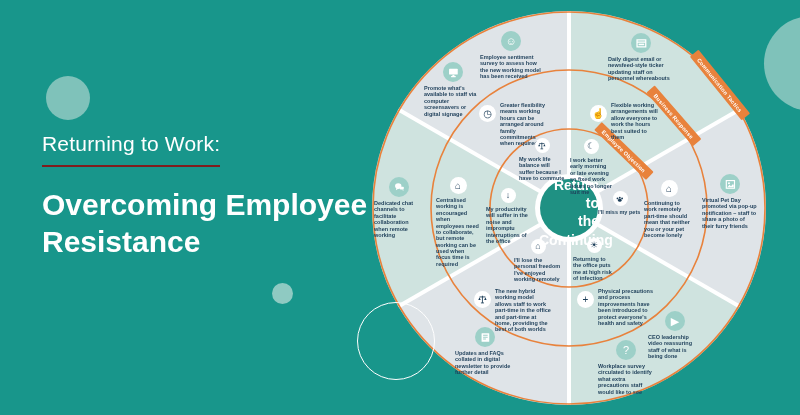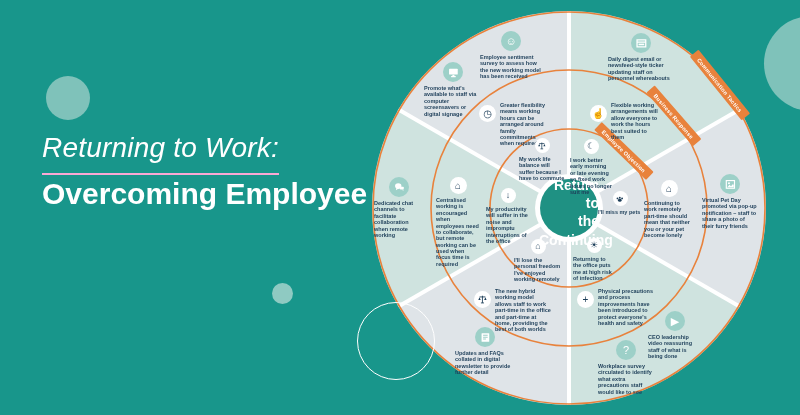--- a/index.html
+++ b/index.html
@@ -4,23 +4,23 @@
 <style>
   html,body{margin:0;padding:0;background:#18968b;}
   .canvas{position:relative;width:800px;height:415px;background:#18968b;overflow:hidden;
           font-family:"Liberation Sans",sans-serif;}
   .deco{position:absolute;border-radius:50%;}
   .deco-1{left:46px;top:76px;width:44px;height:44px;background:#7fc2ba;}
   .deco-2{left:272px;top:283px;width:21px;height:21px;background:#8fcac2;}
   .deco-3{left:764px;top:16px;width:95px;height:95px;background:#7fc2ba;}
   .deco-ring{left:357px;top:302px;width:76px;height:76px;border:1.5px solid #fff;background:transparent;}
   .title{position:absolute;left:42px;top:132px;width:345px;color:#fff;}
-  .title-pre{font-size:28px;font-weight:400;letter-spacing:.2px;display:inline-block;
-             padding-bottom:9px;border-bottom:2px solid #f9a8d4;margin:0;font-style:italic;}
-  .title-main{font-size:30px;font-weight:700;line-height:1.22;margin-top:1px;}
+  .title-pre{font-size:21px;font-weight:400;letter-spacing:.2px;display:inline-block;
+             padding-bottom:9px;border-bottom:2px solid #7f1d1d;margin:0;}
+  .title-main{font-size:30px;font-weight:700;line-height:1.22;margin-top:20px;}
   .wheel-svg{position:absolute;left:370px;top:0;}
   .center-label{position:absolute;left:569px;top:212px;transform:translate(-50%,-50%);
                 width:60px;text-align:right;color:#fff;font-weight:700;font-size:14px;line-height:1.3;}
   .ribbon{position:absolute;background:#e8823c;color:#fff;font-size:5.5px;font-weight:700;
           padding:2.5px 7px;white-space:nowrap;letter-spacing:.3px;border-radius:1px;}
   .item{position:absolute;color:#1d3e59;}
   .txt{font-size:5.5px;font-weight:700;line-height:1.16;display:block;text-align:left;}
   .ic{border-radius:50%;display:flex;align-items:center;justify-content:center;line-height:1;flex:0 0 auto;}
   .ic.t{background:#9dd0c8;color:#fff;}
   .ic.w{background:#fff;color:#1d3e59;}
@@ -40,20 +40,21 @@
 <div class="canvas">
 
   <div class="deco deco-1"></div>
   <div class="deco deco-2"></div>
   <div class="deco deco-3"></div>
 
   <div class="title">
     <p class="title-pre">Returning to Work:</p>
     <div class="title-main">
       <div>Overcoming Employee</div>
+      <div>Resistance</div>
     </div>
   </div>
 
   <svg class="wheel-svg" width="400" height="415" viewBox="0 0 400 415">
     <path d="M199,208 L199,11 A197,197 0 0 0 28.4,109.5 Z" fill="#dfe4e8"></path>
     <path d="M199,208 L28.4,109.5 A197,197 0 0 0 28.4,306.5 Z" fill="#cfe3df"></path>
     <path d="M199,208 L28.4,306.5 A197,197 0 0 0 199,405 Z" fill="#dfe4e8"></path>
     <path d="M199,208 L199,405 A197,197 0 0 0 369.6,306.5 Z" fill="#cfe3df"></path>
     <path d="M199,208 L369.6,306.5 A197,197 0 0 0 369.6,109.5 Z" fill="#dfe4e8"></path>
     <path d="M199,208 L369.6,109.5 A197,197 0 0 0 199,11 Z" fill="#cfe3df"></path>

